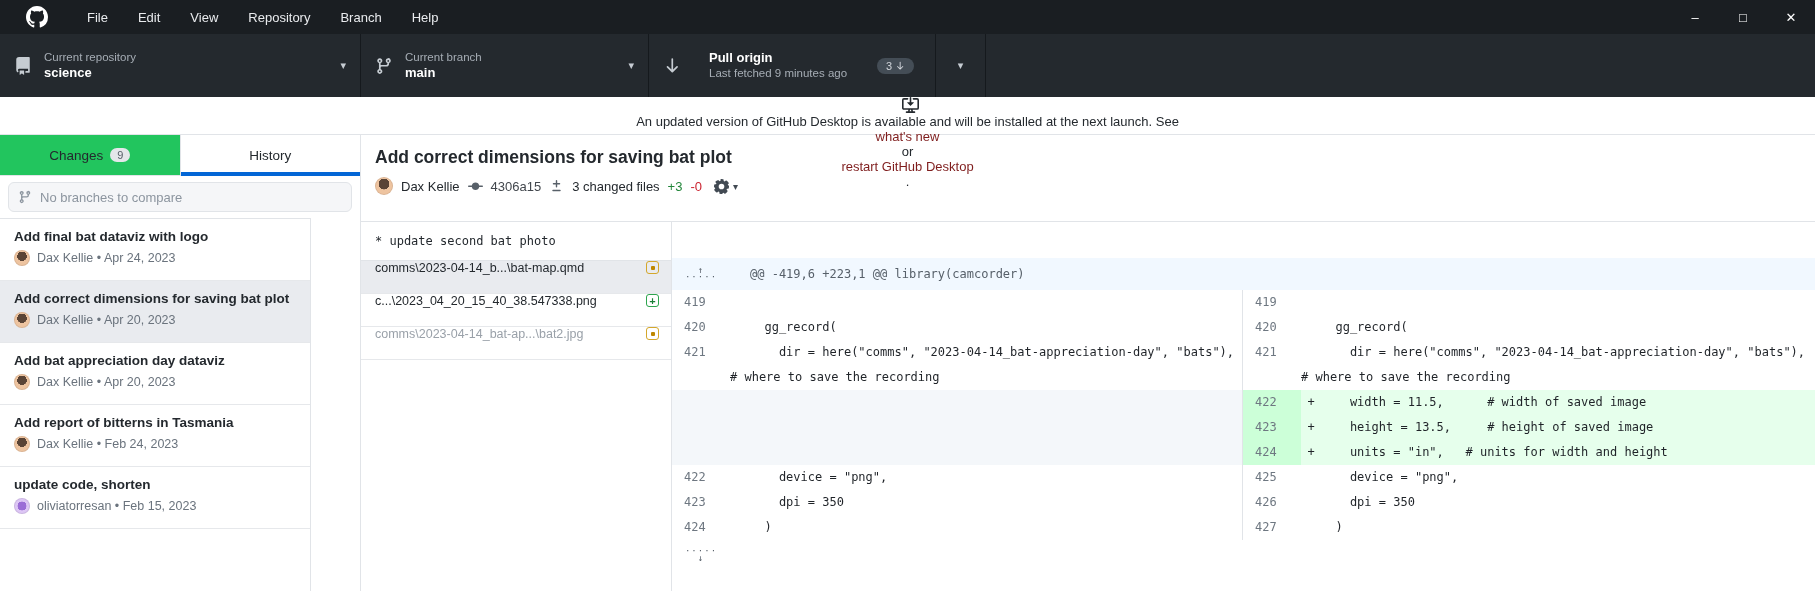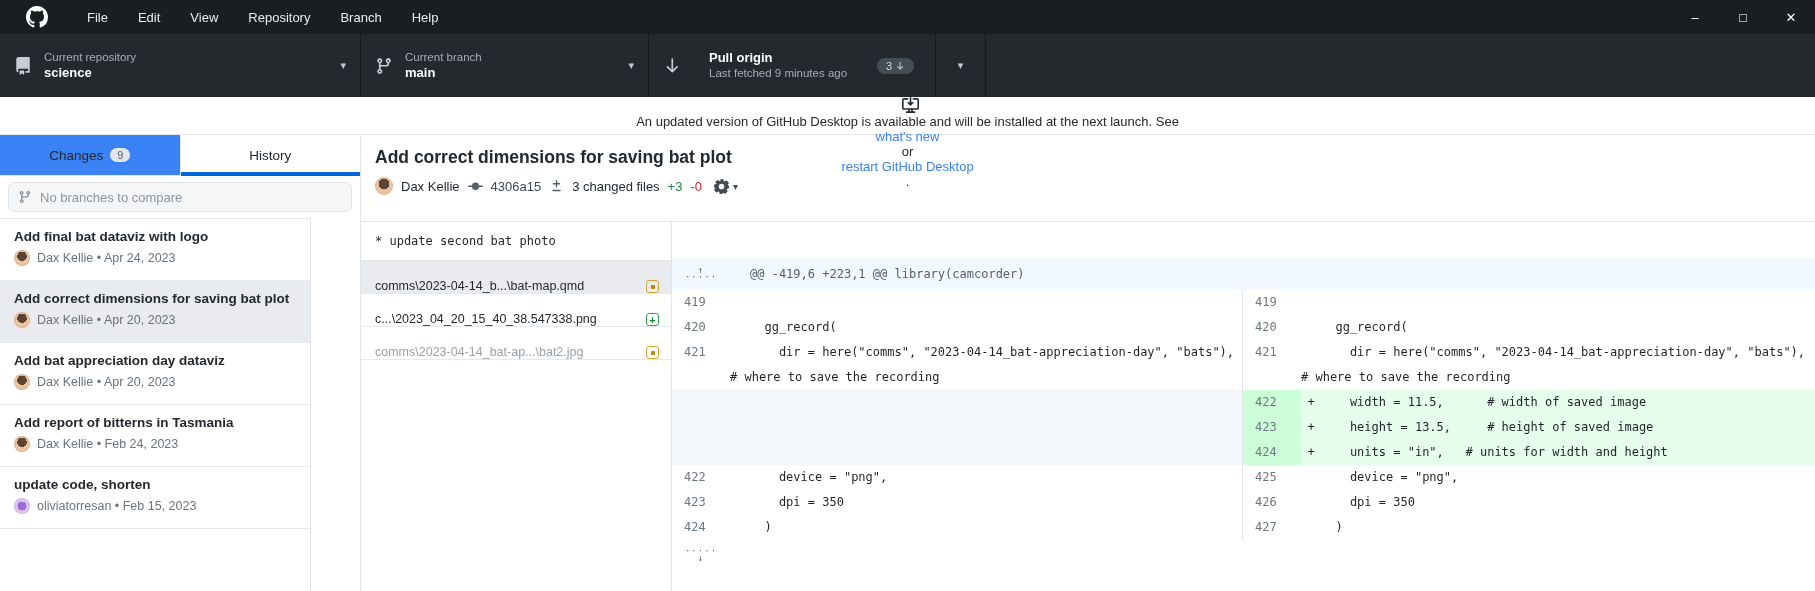--- a/index.html
+++ b/index.html
@@ -27,31 +27,31 @@
   .tb-value { font-size:13px; font-weight:bold; color:#fff; }
   .tb-caret { margin-left:auto; color:#c6ccd2; font-size:11px; }
   .pull-badge { margin-left:14px; background:#444d56; border-radius:10px; padding:2px 9px;
                 font-size:11px; color:#d1d5da; display:flex; align-items:center; gap:3px; }
   .pull-badge svg { width:10px; height:10px; }
 
   
   .banner { height:38px; background:#fff; border-bottom:1px solid #e1e4e8; display:flex;
             align-items:center; font-size:13px;flex-direction:column; }
   .banner-icon { width:17px; height:17px; margin:0 11px 0 17px; color:#24292e; }
-  .banner a { color:#3b82f6; text-decoration:none; cursor:pointer; }
+  .banner a { color:#7f1d1d; text-decoration:none; cursor:pointer; }
 
   
   .content { display:flex; height:456px; }
   .sidebar { width:361px; flex:none; border-right:1px solid #e1e4e8; display:flex; flex-direction:column; }
   .main { flex:1; display:flex; flex-direction:column; min-width:0; }
 
   
   .tabs { height:41px; display:flex; border-bottom:1px solid #e1e4e8; }
   .tab { flex:1; display:flex; align-items:center; justify-content:center; gap:7px;
-         font-size:13.5px; background:#3b82f6; position:relative; border-right:1px solid #e1e4e8; }
+         font-size:13.5px; background:#22c55e; position:relative; border-right:1px solid #e1e4e8; }
   .tab:last-child { border-right:none;text-align:center; }
   .tab.active { background:#fff; }
   .tab.active::after { content:""; position:absolute; left:0; right:0; bottom:-1px; height:4px; background:#0366d6; }
   .tab-badge { background:#e4e7ea; color:#586069; font-size:11px; border-radius:9px; padding:1px 7px; }
 
   
   .filter-row { height:42px; display:flex; align-items:center; padding:0 8px; }
   .filter-box { width:344px; height:30px; background:#f5f6f8; border:1px solid #e1e4e8; border-radius:6px;
                 display:flex; align-items:center; padding:0 9px; color:#8c959f; font-size:13px; gap:8px; }
   .filter-box svg { width:14px; height:14px; flex:none; }
@@ -75,21 +75,21 @@
   .cd-meta svg { width:15px; height:15px; color:#586069; }
   .sha { color:#42474d; }
   .plus { color:#22863a; } .minus { color:#cb2431; }
   .gear-wrap { display:flex; align-items:center; gap:4px; margin-left:4px; cursor:pointer; }
   .gear-wrap .caret { font-size:10px; color:#424a53; }
 
   .main-body { flex:1; display:flex; min-height:0; }
   .file-panel { width:311px; flex:none; border-right:1px solid #e1e4e8; }
   .commit-msg { height:39px; border-bottom:1px solid #e1e4e8; display:flex; align-items:center;
                 padding-left:14px; font-size:12px; color:#24292e; }
-  .file-row { height:33px; display:flex; align-items:flex-end; padding:0 12px 0 14px;
+  .file-row { height:33px; display:flex; align-items:flex-start; padding:0 12px 0 14px;
               border-bottom:1px solid #e6e8eb; font-size:12.5px; }
   .file-row.selected { background:#e9ebef; }
   .file-path { flex:1; white-space:nowrap; overflow:hidden; }
   .file-row.dim .file-path { color:#9aa1a9; }
   .st-icon { width:13px; height:13px; border-radius:3px; flex:none; display:flex; align-items:center;
              justify-content:center; }
   .st-modified { border:1.5px solid #d4a72c; }
   .st-modified i { width:4px; height:4px; background:#bf8700; border-radius:1px; }
   .st-added { border:1.5px solid #2da44e; color:#1a7f37; font-size:10px; font-weight:bold; line-height:1; }
 

